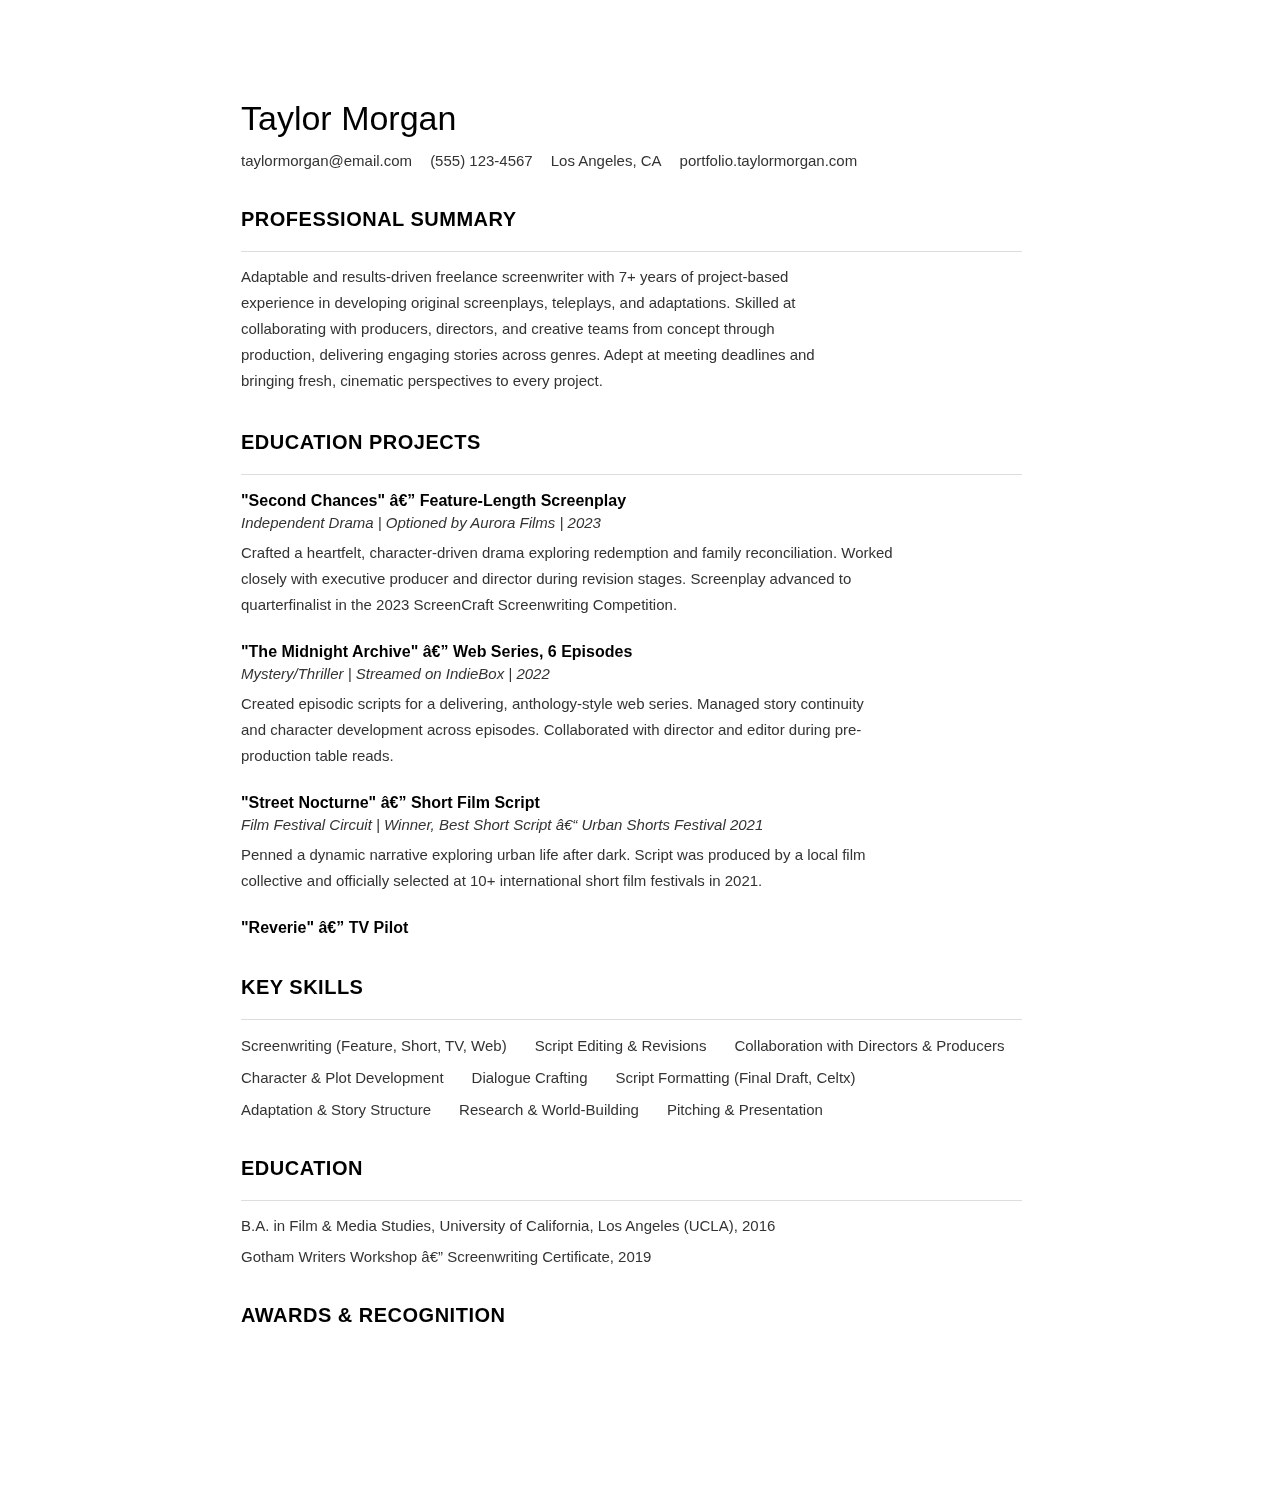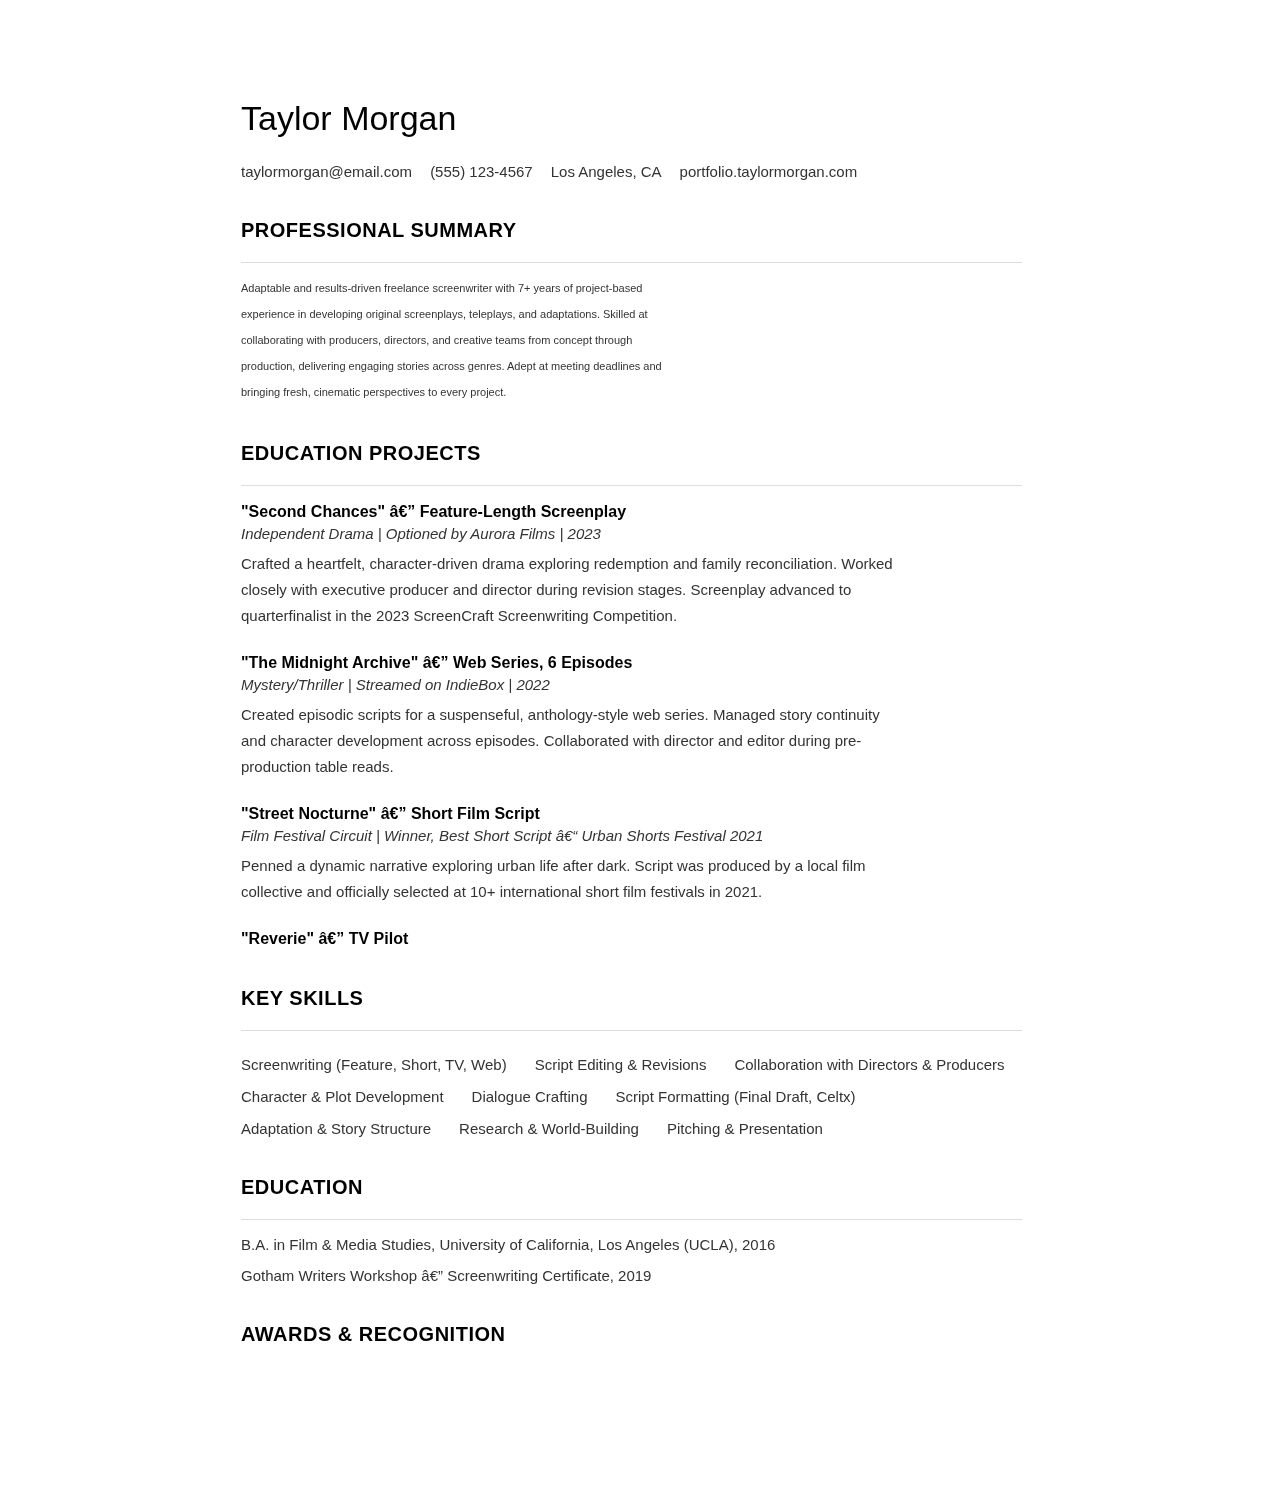--- a/index.html
+++ b/index.html
@@ -18,39 +18,39 @@
   .name {
     font-size: 34px;
     font-weight: normal;
     color: #000000;
     line-height: 40px;
   }
   .contact-row {
     display: flex;
     flex-wrap: wrap;
     column-gap: 18px;
-    margin-top: 24px;
+    margin-top: 13px;
     font-size: 15px;
     line-height: 20px;
     color: #333333;
   }
   .section { margin-top: 37px; }
   .section-heading {
     font-size: 20px;
     font-weight: bold;
     letter-spacing: 0.5px;
     color: #000000;
     line-height: 23px;
     padding-bottom: 20px;
     border-bottom: 1px solid #dddddd;
   }
   .section-heading.no-rule { border-bottom: none; padding-bottom: 0; }
   .summary-text {
     margin-top: 12px;
-    font-size: 11px;
+    font-size: 15px;
     line-height: 26px;
     white-space: pre-line;
     color: #333333;
   }
   .project { margin-top: 23px; }
   .project:first-of-type { margin-top: 15px; }
   .project-title {
     font-size: 16px;
     font-weight: bold;
     color: #000000;
@@ -67,21 +67,21 @@
     font-size: 15px;
     line-height: 26px;
     white-space: pre-line;
     color: #333333;
   }
   .skills-list {
     display: flex;
     flex-wrap: wrap;
     column-gap: 28px;
     row-gap: 12px;
-    margin-top: 24px;
+    margin-top: 16px;
     font-size: 15px;
     line-height: 20px;
     text-align: right;
   }
   .edu-list { margin-top: 15px; }
   .edu-item {
     font-size: 15px;
     line-height: 20px;
     margin-bottom: 11px;
   }
@@ -116,21 +116,21 @@
       <div class="project-title">"Second Chances" â€” Feature-Length Screenplay</div>
       <div class="project-meta">Independent Drama | Optioned by Aurora Films | 2023</div>
       <div class="project-desc">Crafted a heartfelt, character-driven drama exploring redemption and family reconciliation. Worked
 closely with executive producer and director during revision stages. Screenplay advanced to
 quarterfinalist in the 2023 ScreenCraft Screenwriting Competition.</div>
     </div>
 
     <div class="project">
       <div class="project-title">"The Midnight Archive" â€” Web Series, 6 Episodes</div>
       <div class="project-meta">Mystery/Thriller | Streamed on IndieBox | 2022</div>
-      <div class="project-desc">Created episodic scripts for a suspenseful, anthology-style web series. Managed story continuity
+      <div class="project-desc">Created episodic scripts for a delivering, anthology-style web series. Managed story continuity
 and character development across episodes. Collaborated with director and editor during pre-
 production table reads.</div>
     </div>
 
     <div class="project">
       <div class="project-title">"Street Nocturne" â€” Short Film Script</div>
       <div class="project-meta">Film Festival Circuit | Winner, Best Short Script â€“ Urban Shorts Festival 2021</div>
       <div class="project-desc">Penned a dynamic narrative exploring urban life after dark. Script was produced by a local film
 collective and officially selected at 10+ international short film festivals in 2021.</div>
     </div>

